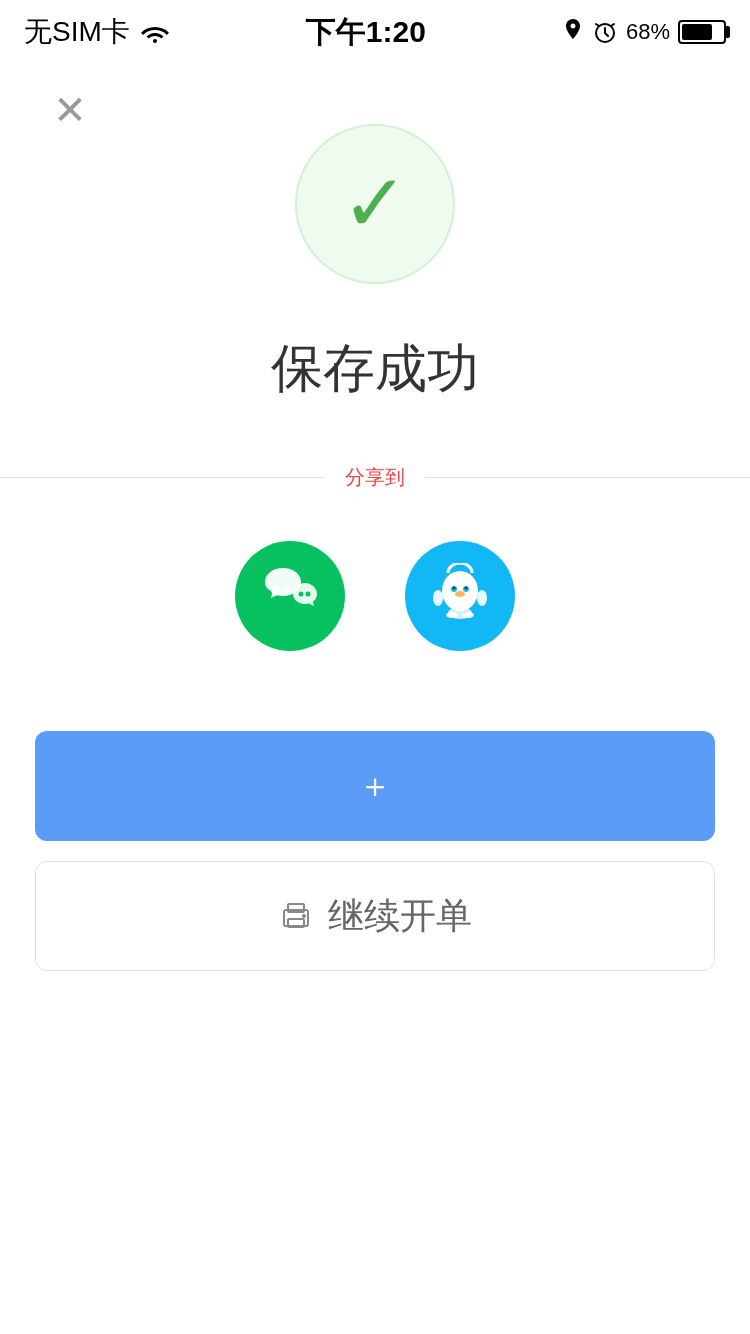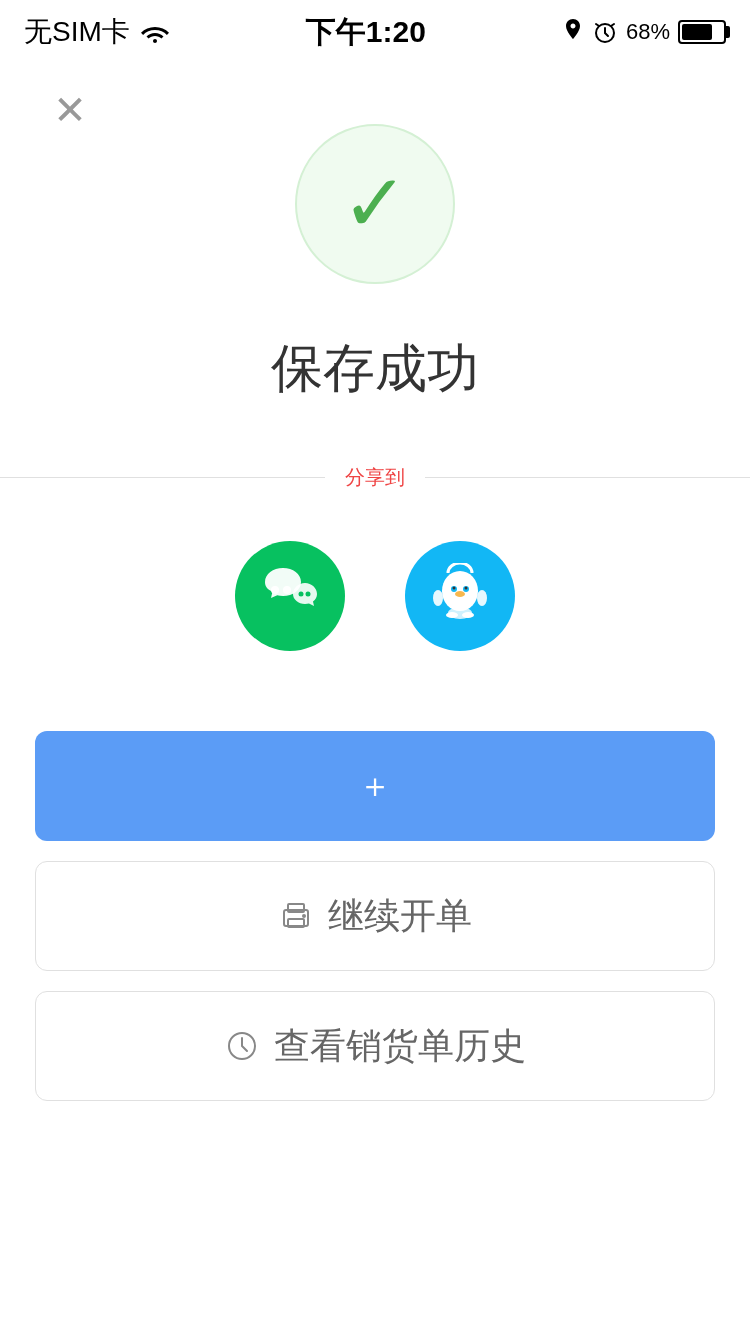--- a/index.html
+++ b/index.html
@@ -344,22 +344,15 @@
     <button class="btn-secondary">
       <svg width="36" height="36" viewBox="0 0 36 36" fill="none">
         <rect x="6" y="12" width="24" height="16" rx="2" stroke="#888" stroke-width="2" fill="none"></rect>
         <rect x="10" y="6" width="16" height="8" rx="1" fill="none" stroke="#888" stroke-width="2"></rect>
         <rect x="10" y="21" width="16" height="8" rx="1" fill="none" stroke="#888" stroke-width="2"></rect>
         <circle cx="26" cy="18" r="2" fill="#888"></circle>
       </svg>
       <span class="btn-secondary-text">继续开单</span>
     </button>
 
-    <button class="btn-secondary">
-      <svg width="36" height="36" viewBox="0 0 36 36" fill="none">
-        <circle cx="18" cy="18" r="13" stroke="#888" stroke-width="2" fill="none"></circle>
-        <path d="M18 10v8l5 5" stroke="#888" stroke-width="2" stroke-linecap="round" stroke-linejoin="round"></path>
-      </svg>
-      <span class="btn-secondary-text">查看销货单历史</span>
-    </button>
 
   </div>
 </div>
 
 </body></html>

